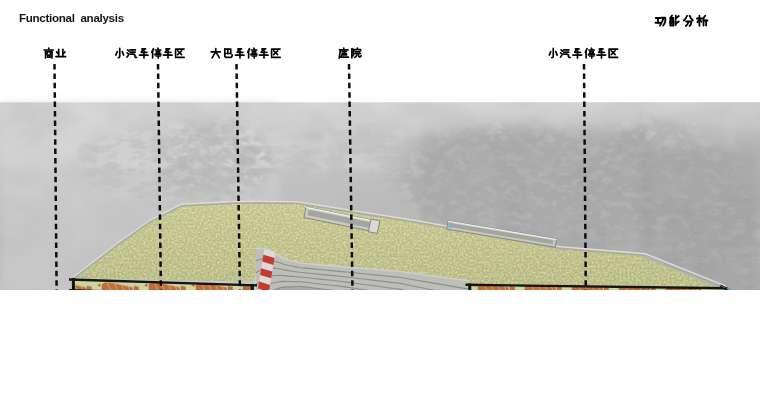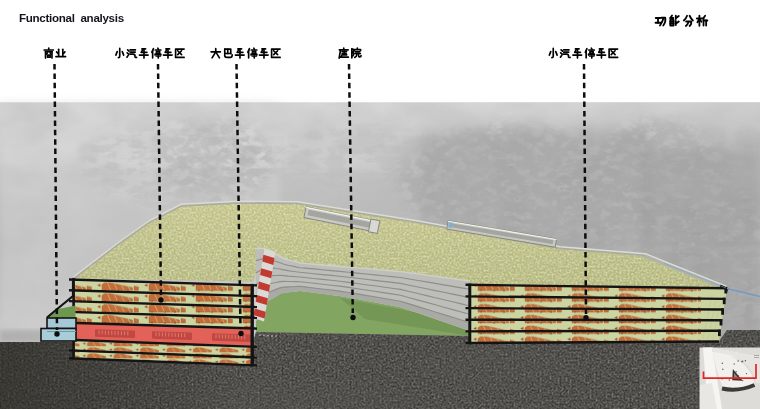--- a/index.html
+++ b/index.html
@@ -1,16 +1,16 @@
 <!DOCTYPE html>
 <html><head>
 <meta charset="utf-8">
 <style>
   html,body{margin:0;padding:0;background:#ffffff;}
-  #stage{position:relative;width:760px;height:409px;overflow:hidden;background:#fca5a5;
+  #stage{position:relative;width:760px;height:290px;overflow:hidden;background:#fca5a5;
          font-family:"Liberation Sans", sans-serif;}
   svg{display:block;}
 </style>
 </head>
 <body>
 <div id="stage">
 <svg width="760" height="409" viewBox="0 0 760 409" xmlns="http://www.w3.org/2000/svg">
 <defs>
   <clipPath id="photoClip">
           <rect x="0" y="102.5" width="760" height="239.5"></rect>

